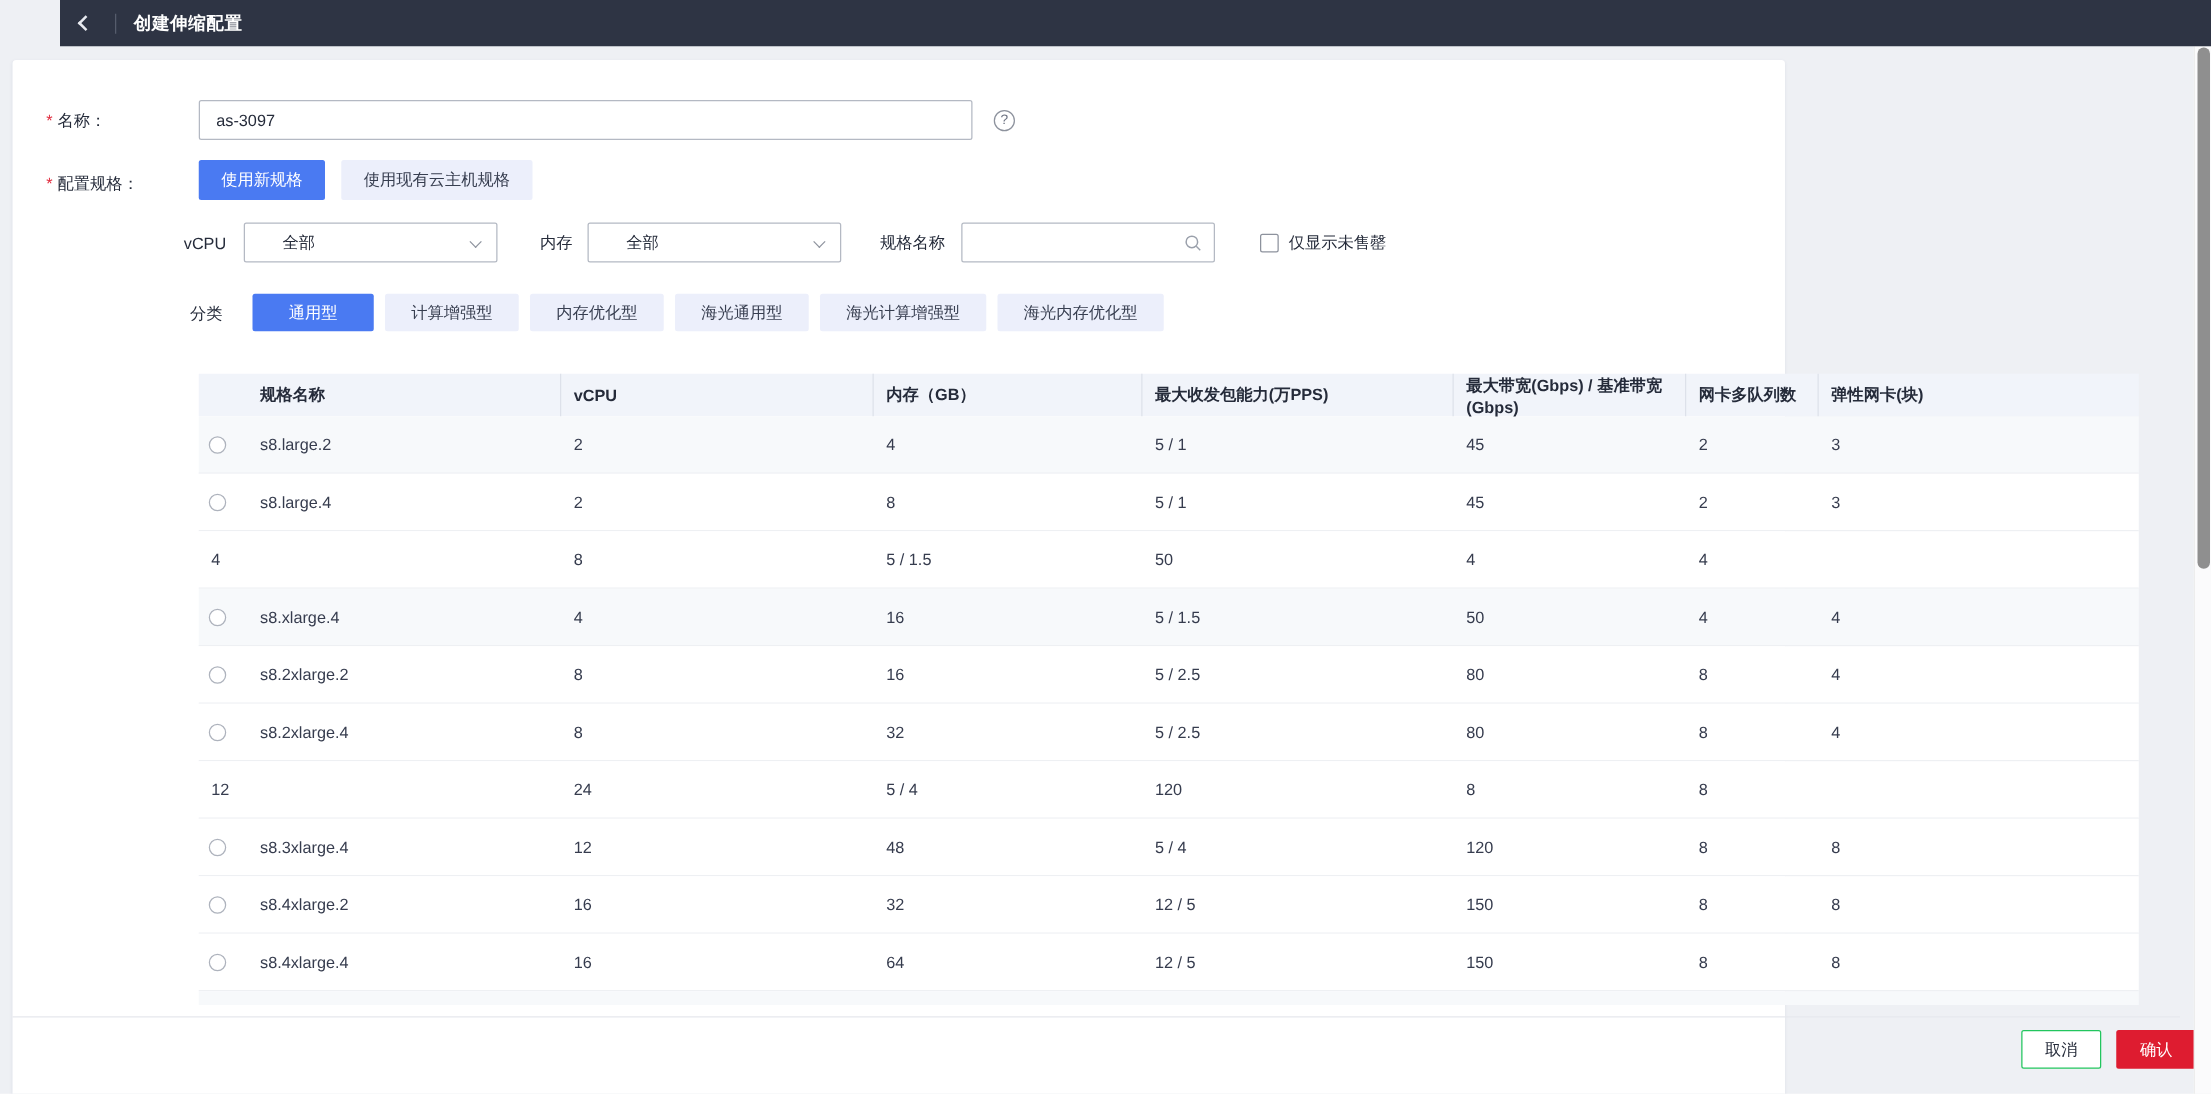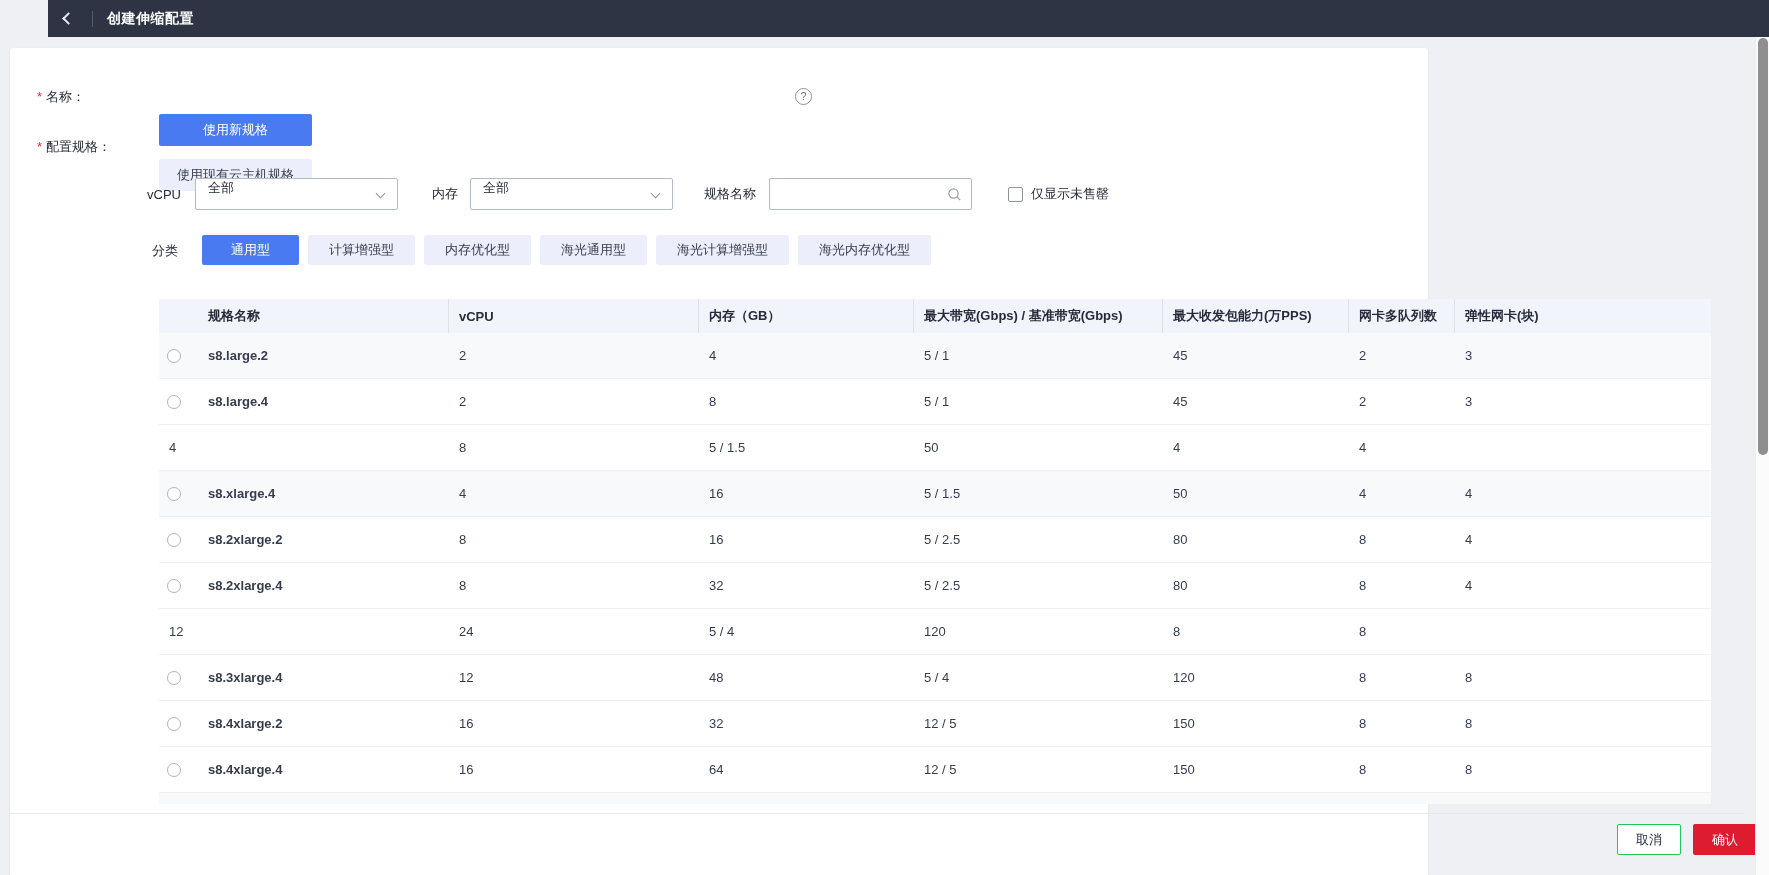--- a/index.html
+++ b/index.html
@@ -19,28 +19,28 @@
   .form-label { position:absolute; font-size:13px; color:#252b3a; }
   .req { color:#e02b3d; margin-right:4px; }
 
   
   .name-label { left:27px; top:40px; }
   .name-input { position:absolute; left:149px; top:32px; width:619px; height:32px; border:1px solid #b4b9c3; border-radius:2px; padding:0 13px; font-size:13px; color:#252b3a; font-family:inherit; outline:none; background:#fff; }
   .help-icon { position:absolute; left:785px; top:40px; width:17px; height:17px; border:1px solid #8d929d; border-radius:50%; color:#6e7483; font-size:11px; line-height:15px; text-align:center; cursor:pointer; }
 
   
   .spec-label { left:27px; top:90px; }
-  .spec-toggle { position:absolute; left:149px; top:66px; display:flex; gap:13px;flex-direction:column; }
+  .spec-toggle { position:absolute; left:149px; top:80px; display:flex; gap:13px; }
   .spec-btn { height:32px; padding:0 18px; border:none; border-radius:2px; background:#eceffb; color:#373e50; font-size:13px; font-family:inherit; cursor:pointer; }
   .spec-btn.active { background:var(--primary); color:#fff; }
 
   
   .filter-row { position:absolute; left:137px; top:130px; height:32px; display:flex; align-items:center; }
   .flt-label { color:#252b3a; font-size:13px; }
-  .dropdown { position:relative; width:203px; height:32px; border:1px solid #b4b9c3; border-radius:2px; background:#fff; display:flex; padding:0 12px; cursor:pointer; }
+  .dropdown { position:relative; width:203px; height:32px; border:1px solid #b4b9c3; border-radius:2px; background:#fff; display:flex; align-items:center; padding:0 30px; cursor:pointer; }
   .dd-chevron { position:absolute; right:13px; top:11px; width:7px; height:7px; border-right:1px solid #8d929d; border-bottom:1px solid #8d929d; transform:rotate(45deg); }
   .search-box { position:relative; width:203px; height:32px; border:1px solid #b4b9c3; border-radius:2px; background:#fff; }
   .search-box input { border:none; outline:none; width:170px; height:30px; padding:0 12px; font-size:13px; font-family:inherit; background:transparent; }
   .search-icon { position:absolute; right:9px; top:8px; cursor:pointer; }
   .checkbox-wrap { display:flex; align-items:center; gap:8px; cursor:pointer; }
   .checkbox { width:15px; height:15px; border:1px solid #8d929d; border-radius:2px; background:#fff; }
 
   
   .cat-label { left:142px; top:194px; }
   .tabs { position:absolute; left:192px; top:187px; display:flex; gap:9px; }
@@ -49,21 +49,21 @@
 
   
   .spec-table { position:absolute; left:149px; top:251px; width:1552px; }
   .thead { display:grid; grid-template-columns:290px 250px 215px 249px 186px 106px 256px; background:#f1f4fa; height:34px; }
   .th { display:flex; align-items:center; padding-left:10px; font-weight:bold; font-size:13px; color:#252b3a; border-right:1px solid #dde1ea; }
   .th:first-child { padding-left:49px; }
   .th:last-child { border-right:none; }
   .trow { display:grid; grid-template-columns:290px 250px 215px 249px 186px 106px 256px; height:46px; border-bottom:1px solid #eef0f3; background:#fff; cursor:pointer; }
   .trow.shaded { background:#f7f9fb; }
   .td { display:flex; align-items:center; padding-left:10px; font-size:13px; color:#363c4e; }
-  .td.first { padding-left:8px; gap:27px;font-weight:bold; }
+  .td.first { padding-left:8px; gap:27px; }
   .radio { width:14px; height:14px; border:1px solid #aeb3bd; border-radius:50%; background:#fff; flex:0 0 auto; }
   .partial-row { height:11px; background:#f7f9fb; }
 
   
   .footer-line { position:absolute; left:0; top:765px; width:1734px; height:1px; background:#e6e8ed; }
   .footer-btns { position:absolute; top:776px; left:1607px; display:flex; gap:12px; }
   .btn-cancel { width:64px; height:31px; background:#fff; border:1px solid #22c55e; border-radius:2px; color:#252b3a; font-size:13px; font-family:Liberation Serif, serif; cursor:pointer; }
   .btn-confirm { width:64px; height:31px; background:var(--danger); border:none; border-radius:2px; color:#fff; font-size:13px; font-family:inherit; cursor:pointer; }
 
   
@@ -79,20 +79,21 @@
   </div>
   <span class="topbar-divider"></span>
   <span class="topbar-title">创建伸缩配置</span>
 </div>
 
 <div class="card">
 
   <div class="form-label name-label">
     <span class="req">*</span><span>名称：</span>
   </div>
+  <input class="name-input" value="as-3097" style="">
   <div class="help-icon">?</div>
 
   <div class="form-label spec-label">
     <span class="req">*</span><span>配置规格：</span>
   </div>
   <div class="spec-toggle" id="spec-toggle">
       <button class="spec-btn active">使用新规格</button>
       <button class="spec-btn">使用现有云主机规格</button>
     </div>
 
@@ -129,22 +130,22 @@
       <button class="tab">海光通用型</button>
       <button class="tab">海光计算增强型</button>
       <button class="tab">海光内存优化型</button>
     </div>
 
   <div class="spec-table">
     <div class="thead" id="thead">
         <div class="th">规格名称</div>
         <div class="th">vCPU</div>
         <div class="th">内存（GB）</div>
+        <div class="th">最大收发包能力(万PPS)</div>
         <div class="th">最大带宽(Gbps) / 基准带宽(Gbps)</div>
-        <div class="th">最大收发包能力(万PPS)</div>
         <div class="th">网卡多队列数</div>
         <div class="th">弹性网卡(块)</div>
       </div>
     <div id="tbody">
         <div class="trow shaded">
           <div class="td first">
             <span class="radio"></span>
             <span>s8.large.2</span>
           </div>
           <div class="td">2</div>

